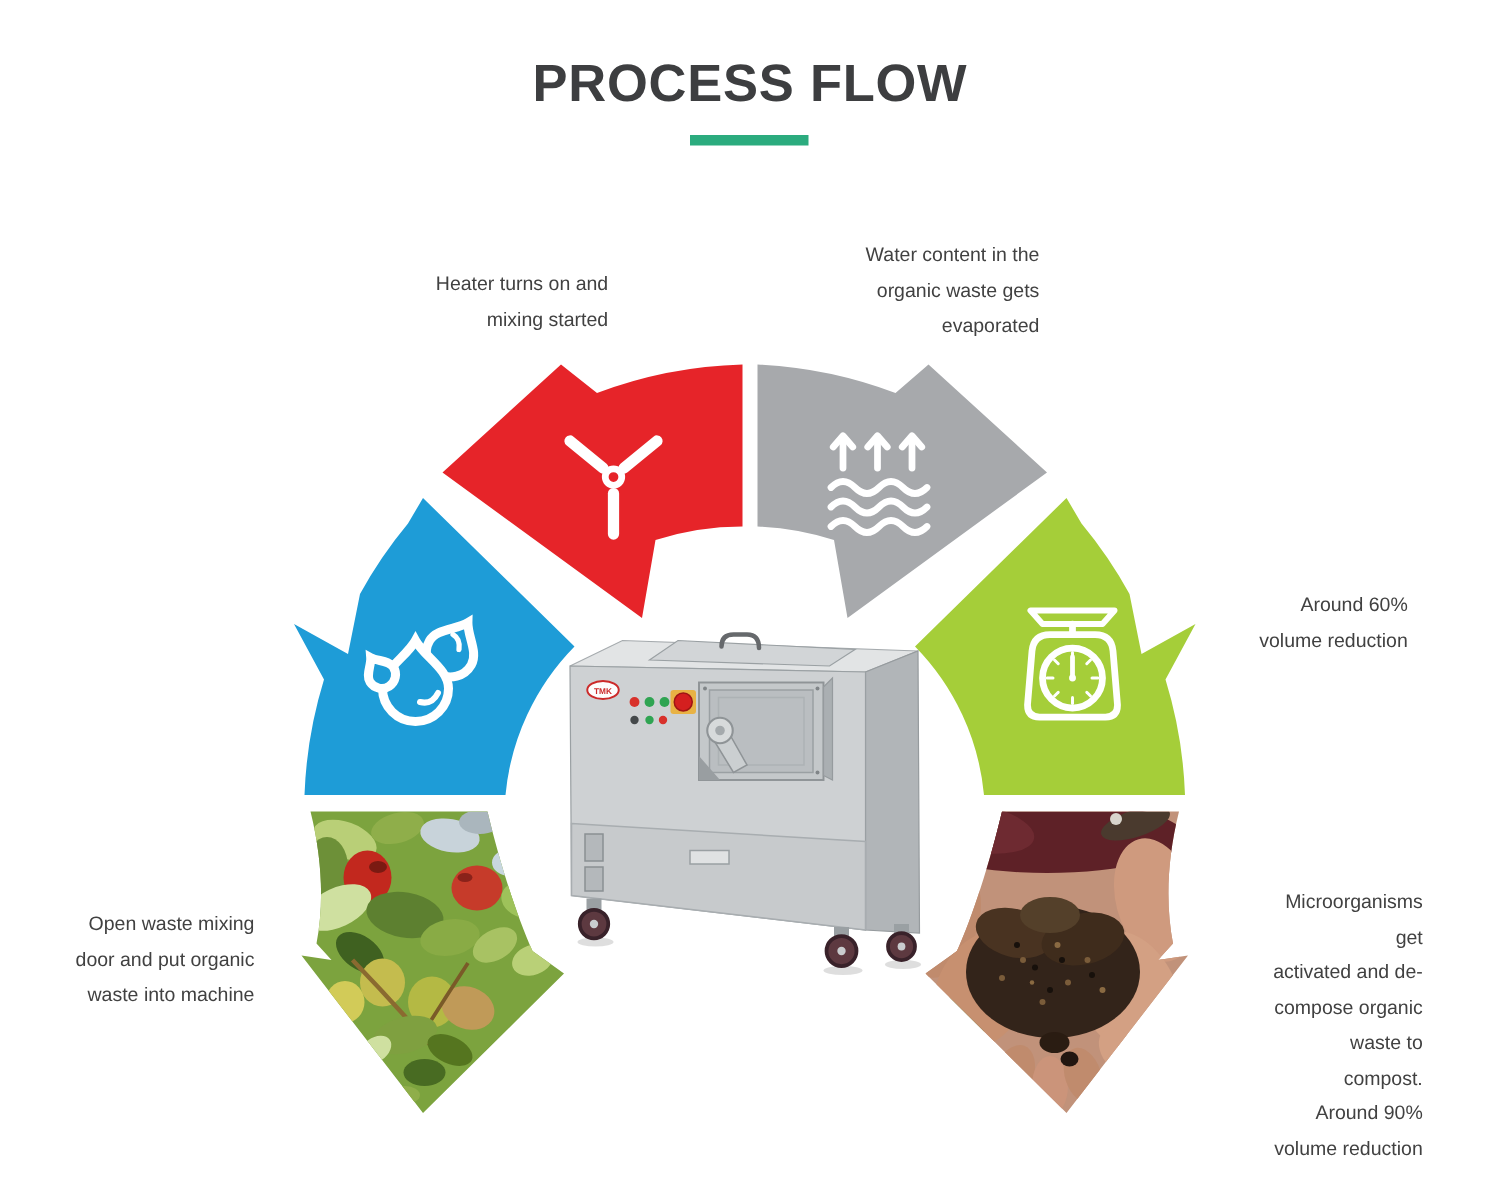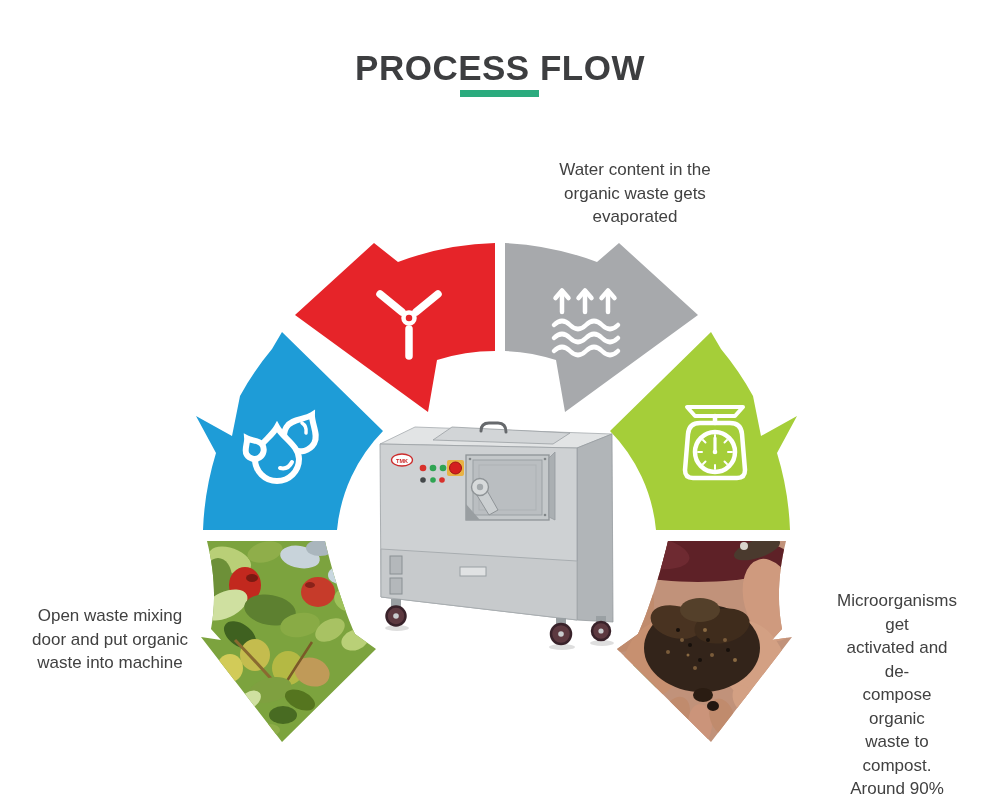--- a/index.html
+++ b/index.html
@@ -1,23 +1,23 @@
 <!DOCTYPE html>
 <html><head>
 <meta charset="utf-8">
 <style>
   html,body{margin:0;padding:0;background:#ffffff;}
   .stage{position:relative;width:1000px;height:797px;background:#ffffff;overflow:hidden;
          font-family:"Liberation Sans",sans-serif;}
-  .title{position:absolute;top:36px;left:0;right:0;margin:12px;text-align:center;
+  .title{position:absolute;top:36px;left:0;right:0;margin:0;text-align:center;
          font-size:35px;font-weight:bold;letter-spacing:0.5px;color:#3D3E40;}
   .title-bar{position:absolute;top:90px;left:460px;width:79px;height:7px;background:#2BAB7E;}
   .diagram{position:absolute;left:0;top:0;}
-  .step-label{position:absolute;transform:translateX(-50%);text-align:center;
-              white-space:pre-line;font-size:17px;line-height:23.5px;color:#414141;}
+  .step-label{position:absolute;transform:translateX(-50%);text-align:right;
+              white-space:pre-line;font-size:13px;line-height:23.5px;color:#414141;}
   .lbl-heater{left:348px;top:177px;}
   .lbl-water{left:635px;top:158px;}
   .lbl-humidity{left:126px;top:370px;}
   .lbl-volume{left:889px;top:391px;}
   .lbl-input{left:110px;top:604px;}
   .lbl-compost{left:897px;top:589px;}
 </style>
 </head>
 <body>
 
@@ -209,23 +209,27 @@
           <line x1="727" y1="440" x2="724.5" y2="442.5"></line>
         <line x1="703" y1="464" x2="705.5" y2="461.5"></line>
           <line x1="727" y1="464" x2="724.5" y2="461.5"></line>
       </g>
     </g>
   </svg>
 
   <div class="step-label lbl-input">Open waste mixing
 door and put organic
 waste into machine</div>
+  <div class="step-label lbl-heater">Heater turns on and
+mixing started</div>
   <div class="step-label lbl-water">Water content in the
 organic waste gets
 evaporated</div>
+  <div class="step-label lbl-volume">Around 60%
+volume reduction</div>
   <div class="step-label lbl-compost">Microorganisms get
 activated and de-
 compose organic
 waste to compost.
 Around 90%
 volume reduction</div>
 
 </div>
 
 </body></html>

